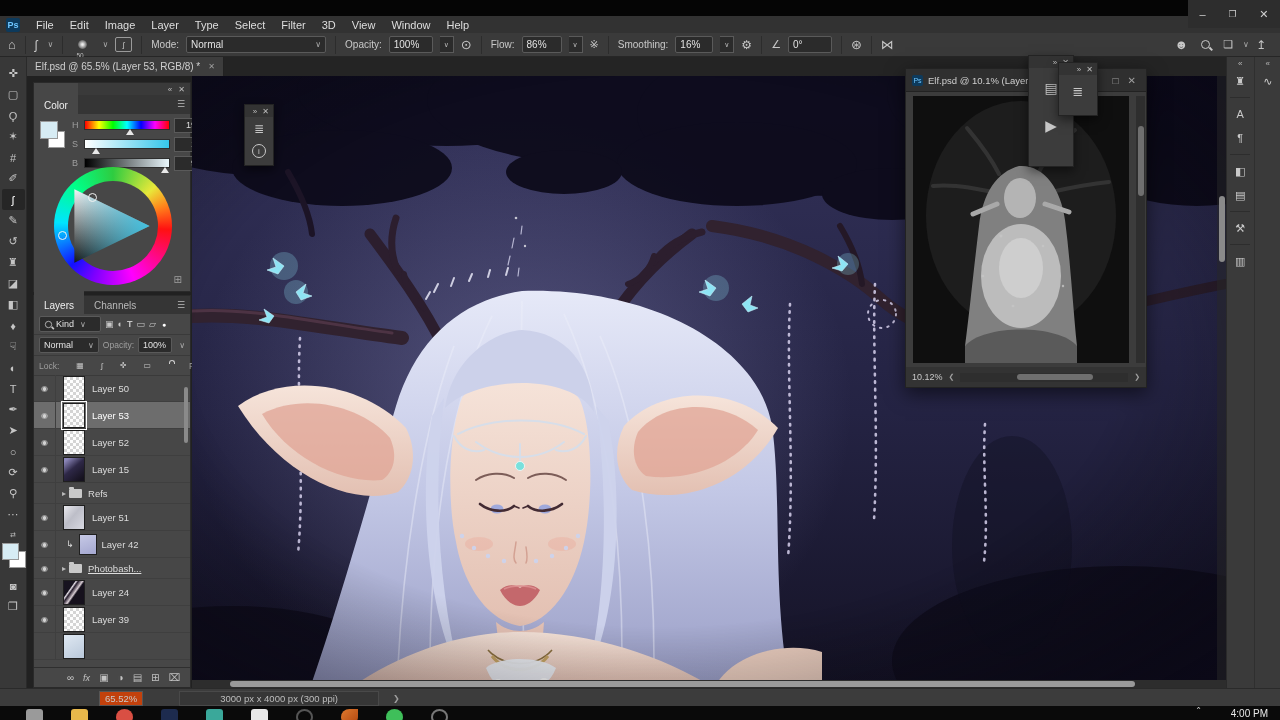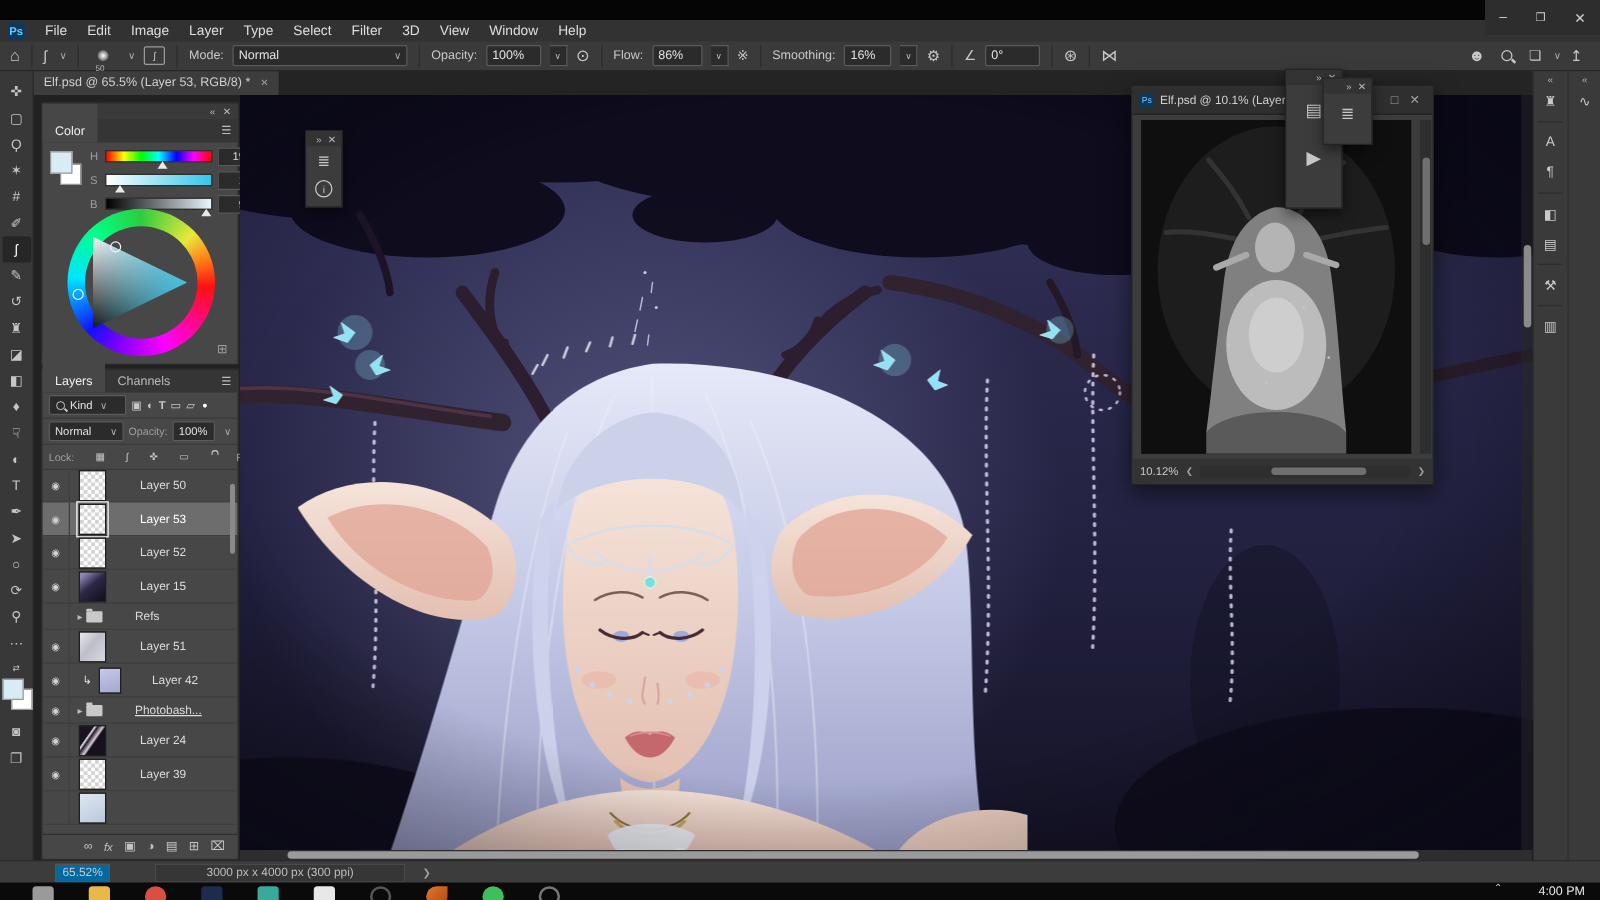--- a/index.html
+++ b/index.html
@@ -68,21 +68,21 @@
   .marker{position:absolute;width:7px;height:7px;border:1.5px solid #f2f2f2;border-radius:50%;z-index:3;}
   
   .lrow{display:flex;align-items:center;height:27px;border-bottom:1px solid #3f3f3f;box-sizing:border-box;}
   .lrow.grp{height:21px;}
   .lrow.sel{background:#6d6d6d;}
   .eyebox{width:21px;height:100%;border-right:1px solid #3f3f3f;display:flex;align-items:center;justify-content:center;flex:none;}
   .eye{font-size:8px;color:#d2d2d2;}
   .thumb{width:20px;height:23px;border:1px solid #1f1f1f;margin:0 7px;flex:none;}
   .thumb.sm{width:16px;height:19px;}
   .checker{background:repeating-conic-gradient(#fdfdfd 0 25%,#d4d4d4 0 50%) 0 0/6px 6px;}
-  .lname{font-size:9.5px;color:#dcdcdc;white-space:nowrap;margin-left:20px;}
+  .lname{font-size:9.5px;color:#dcdcdc;white-space:nowrap;}
   .caret{font-size:8px;color:#bbb;margin:0 3px 0 6px;}
   .folder{width:13px;height:9px;background:#c9c9c9;border-radius:1px;position:relative;margin-right:6px;flex:none;}
   .folder::before{content:'';position:absolute;top:-2px;left:0;width:5px;height:2px;background:#c9c9c9;border-radius:1px 1px 0 0;}
   .selbrackets{outline:1px solid #fff;outline-offset:1px;}
   .clip{font-size:9px;color:#ddd;margin-left:10px;}
   #layerfooter{position:absolute;left:0;bottom:0;width:100%;height:20px;background:#474747;
     border-top:1px solid #2f2f2f;display:flex;align-items:center;justify-content:flex-end;
     gap:9px;padding-right:10px;box-sizing:border-box;}
   #layerfooter .ico{font-size:10px;color:#c3c3c3;}
   .lockpad{width:8px;height:6px;background:#cfcfcf;border-radius:1px;position:relative;display:inline-block;margin-top:3px;}
@@ -115,21 +115,21 @@
   .dockdiv{width:20px;height:1px;background:#2d2d2d;margin:4px 0;}
   
   #canvas{left:192px;top:76px;width:1034px;height:612px;z-index:1;}
   #cvs-vscroll{left:1217px;top:76px;width:9px;height:606px;background:rgba(40,40,40,.5);z-index:30;}
   #cvs-vthumb{position:absolute;left:1.5px;top:120px;width:6px;height:66px;background:#8a8a8a;border-radius:3px;}
   #cvs-hscroll{left:192px;top:680px;width:1034px;height:8px;background:#2d2d2d;z-index:30;}
   #cvs-hthumb{position:absolute;left:38px;top:1px;width:905px;height:6px;background:#9a9a9a;border-radius:3px;}
   
   #statusbar{left:0;top:688px;width:1280px;height:18px;background:#3c3c3c;border-top:1px solid #2a2a2a;
     display:flex;align-items:center;font-size:9.5px;color:#c9c9c9;z-index:35;}
-  #zoombox{margin-left:44px;background:#0369a1;border:1px solid #555;padding:0 5px;height:13px;display:flex;align-items:center;}
+  #zoombox{margin-left:99px;background:#c2410c;border:1px solid #555;padding:0 5px;height:13px;display:flex;align-items:center;}
   #docinfo{margin-left:36px;border:1px solid #494949;background:#363636;height:13px;display:flex;
     align-items:center;padding:0 40px;color:#bdbdbd;}
   
   #taskbar{left:0;top:706px;width:1280px;height:14px;background:#0a0a0a;z-index:70;display:flex;align-items:flex-start;}
   .tbi{width:17px;height:16px;border-radius:3px;margin-top:3px;flex:none;}
   #tbtime{position:absolute;right:12px;top:708px;color:#e8e8e8;font-size:10px;z-index:71;}
   #tbtray{position:absolute;right:78px;top:706px;color:#cfcfcf;font-size:8px;z-index:71;}
 </style>
 </head>
 <body>

